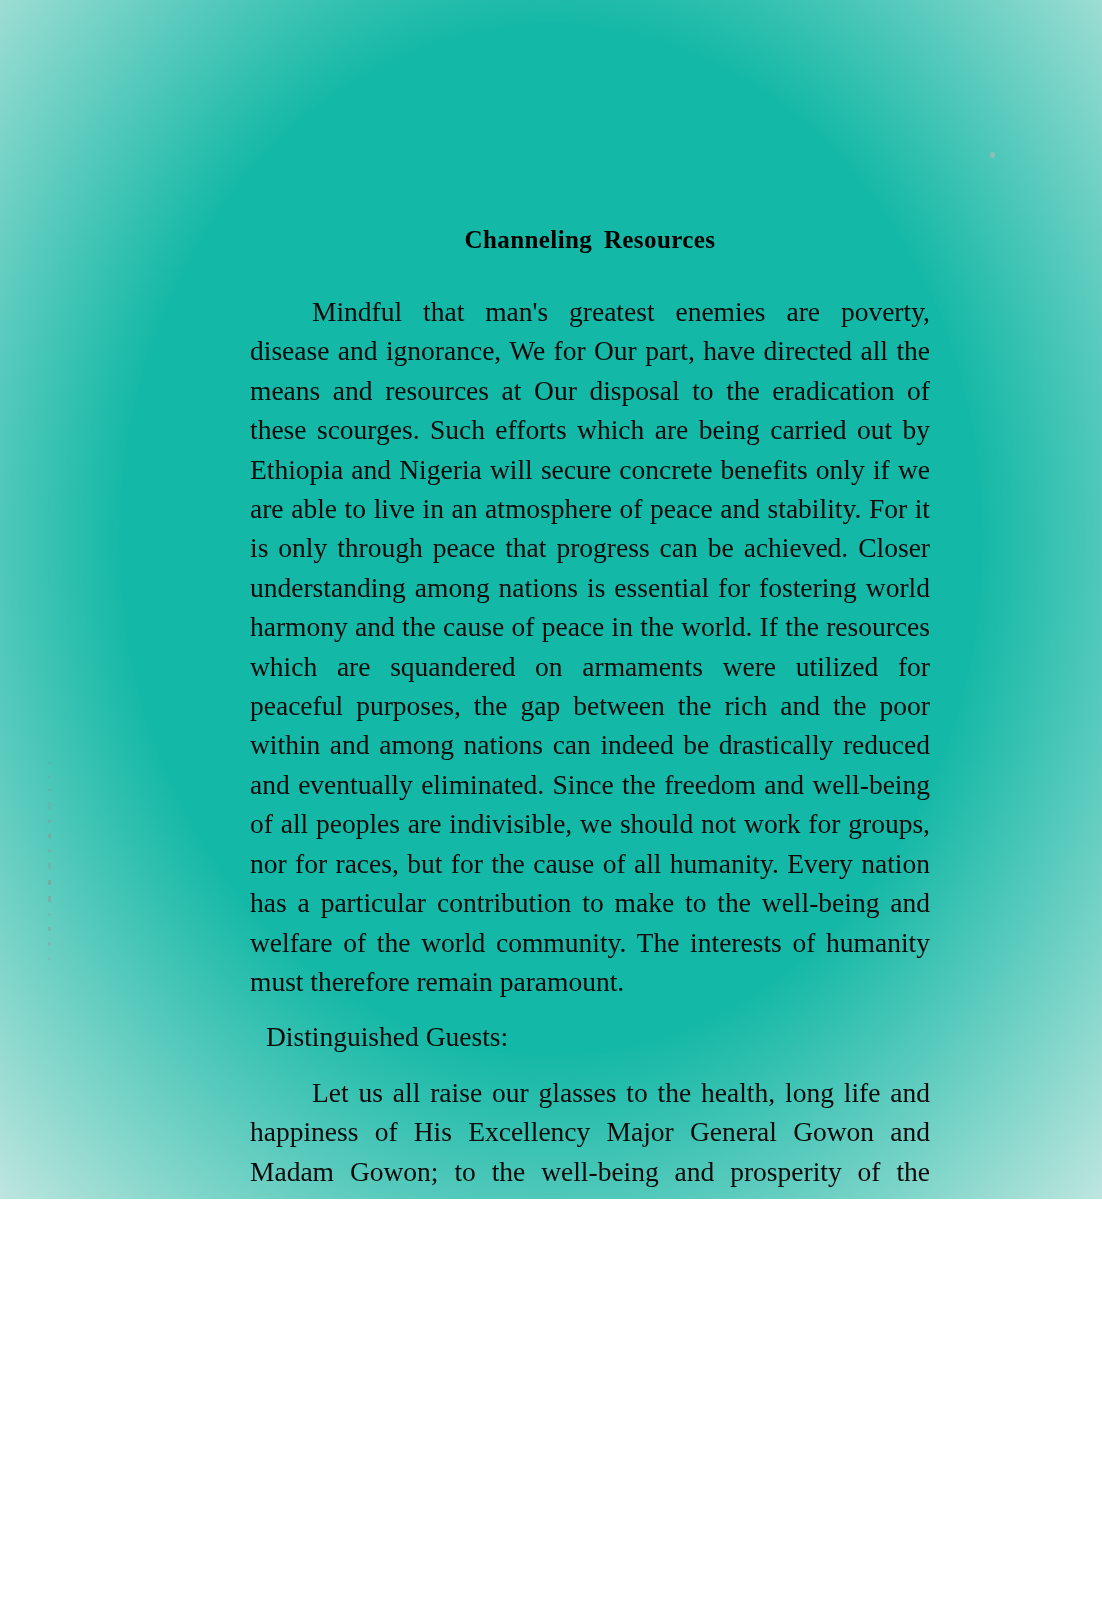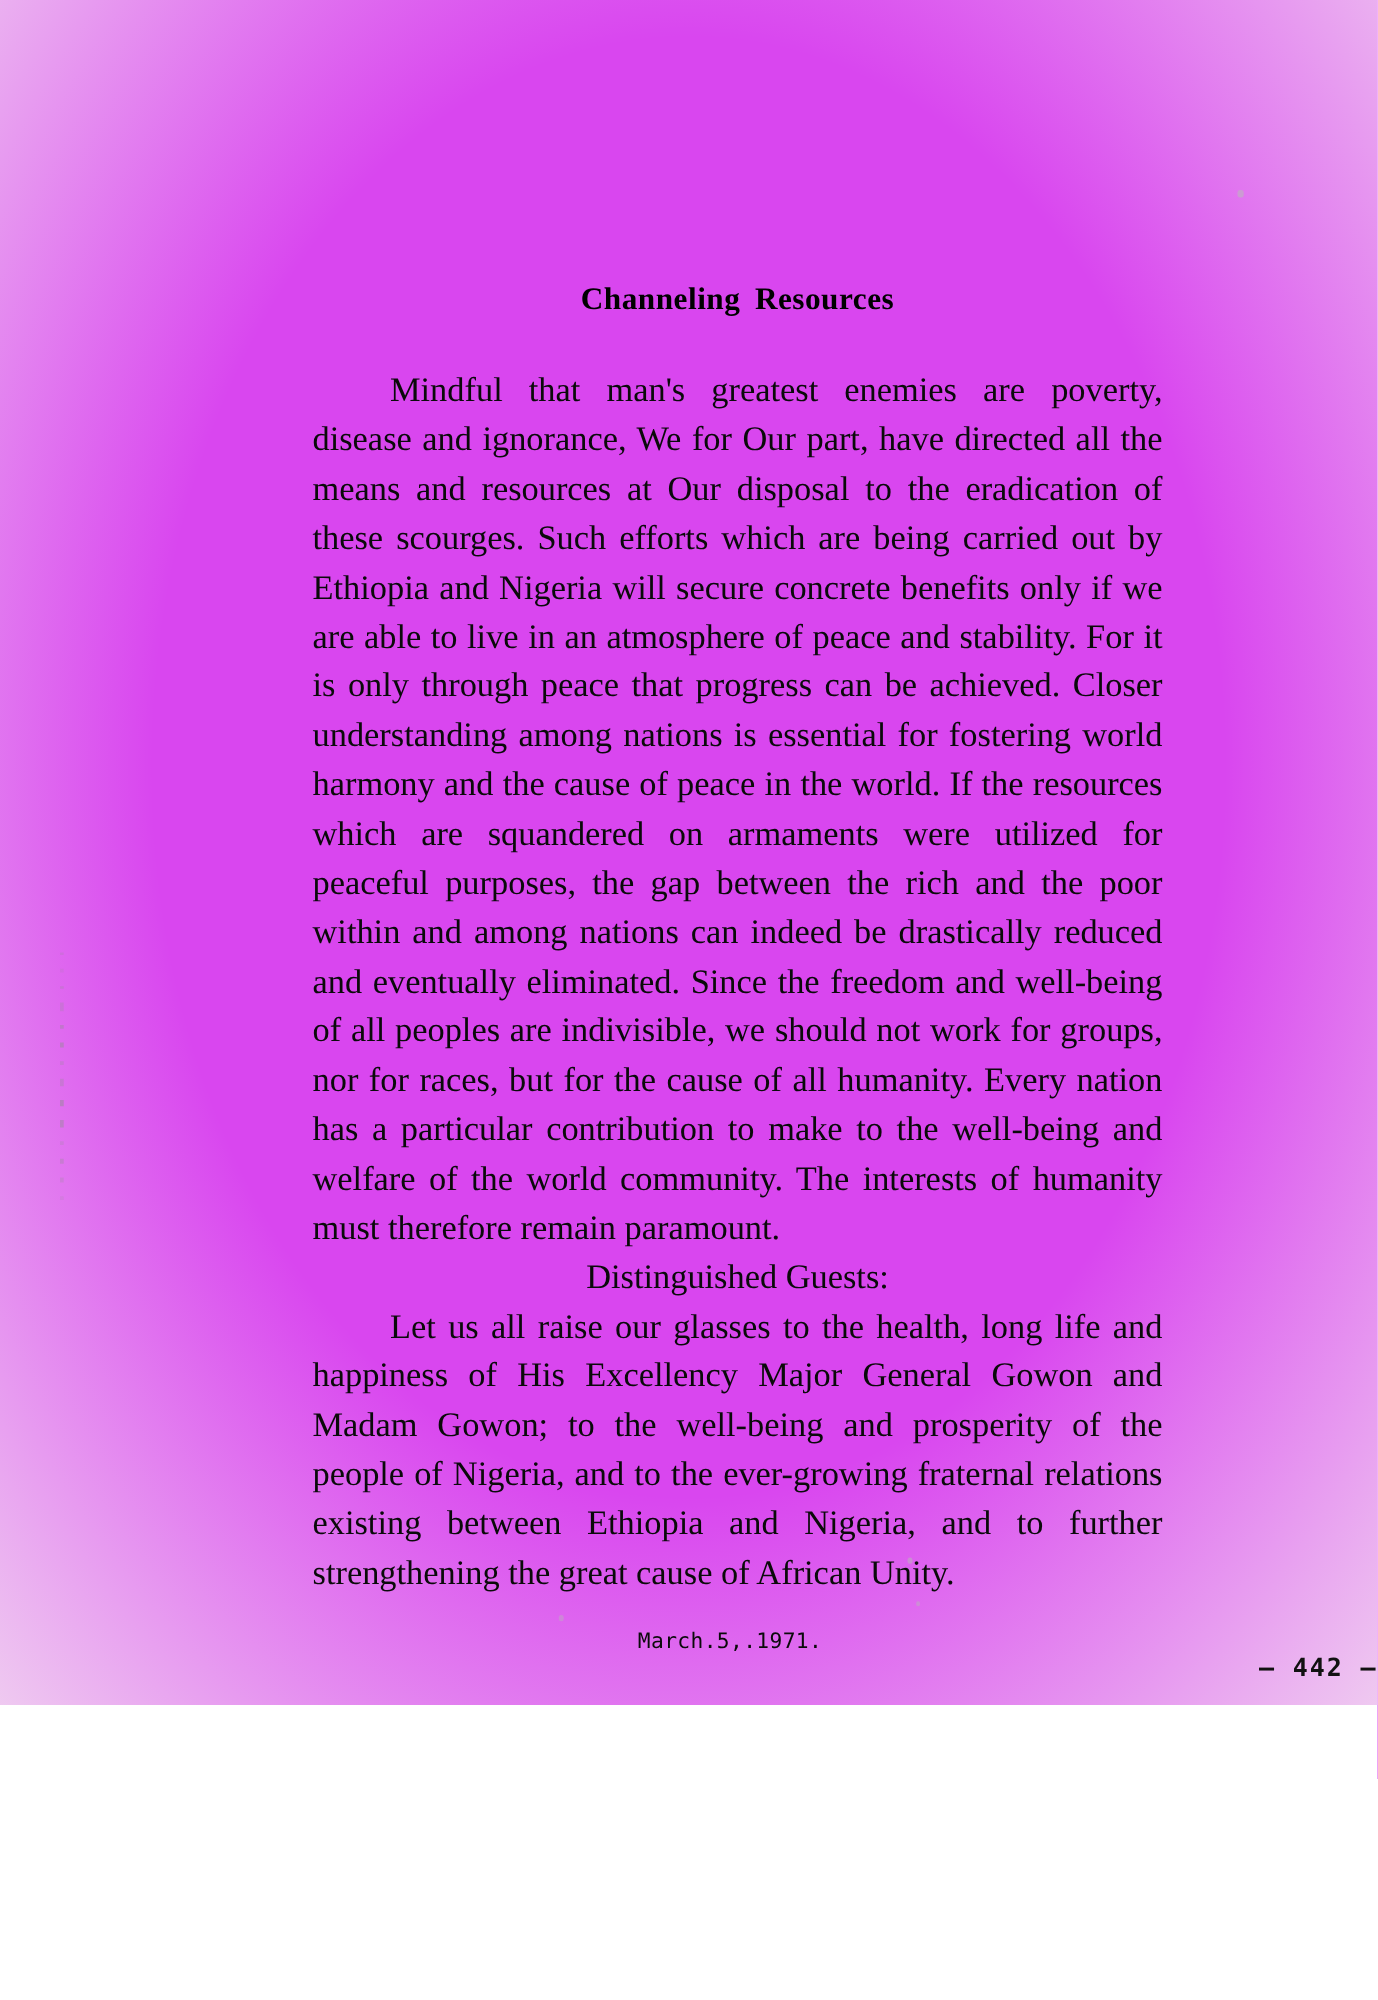--- a/index.html
+++ b/index.html
@@ -3,23 +3,23 @@
 <meta charset="utf-8">
 <style>
   html, body {
     margin: 0;
     padding: 0;
     background: #ffffff;
   }
   .page {
     position: relative;
     width: 1102px;
-    height: 1364px;
+    height: 1199px;
     margin: 0 auto;
-    background: #d946ef;
+    background: #14b8a6;
     overflow: hidden;
     font-family: "Liberation Serif", "DejaVu Serif", serif;
     color: #0d0d0d;
     text-decoration: underline;
   }
 
   
   .paper-tint {
     position: absolute;
     inset: 0;
@@ -61,22 +61,22 @@
   }
   .para-1 .indent,
   .para-2 .indent {
     display: inline-block;
     width: 62px;
   }
 
   .salutation {
     font-size: 27.5px;
     line-height: 39.4px;
-    text-align: center;
-    margin: 0;
+    text-align: left;
+    margin: 16px;
     color: #0a0a0a;
   }
 
   .para-2 {
   }
 
   .date-line {
     margin-top: 26px;
     text-align: center;
     padding-right: 12px;

